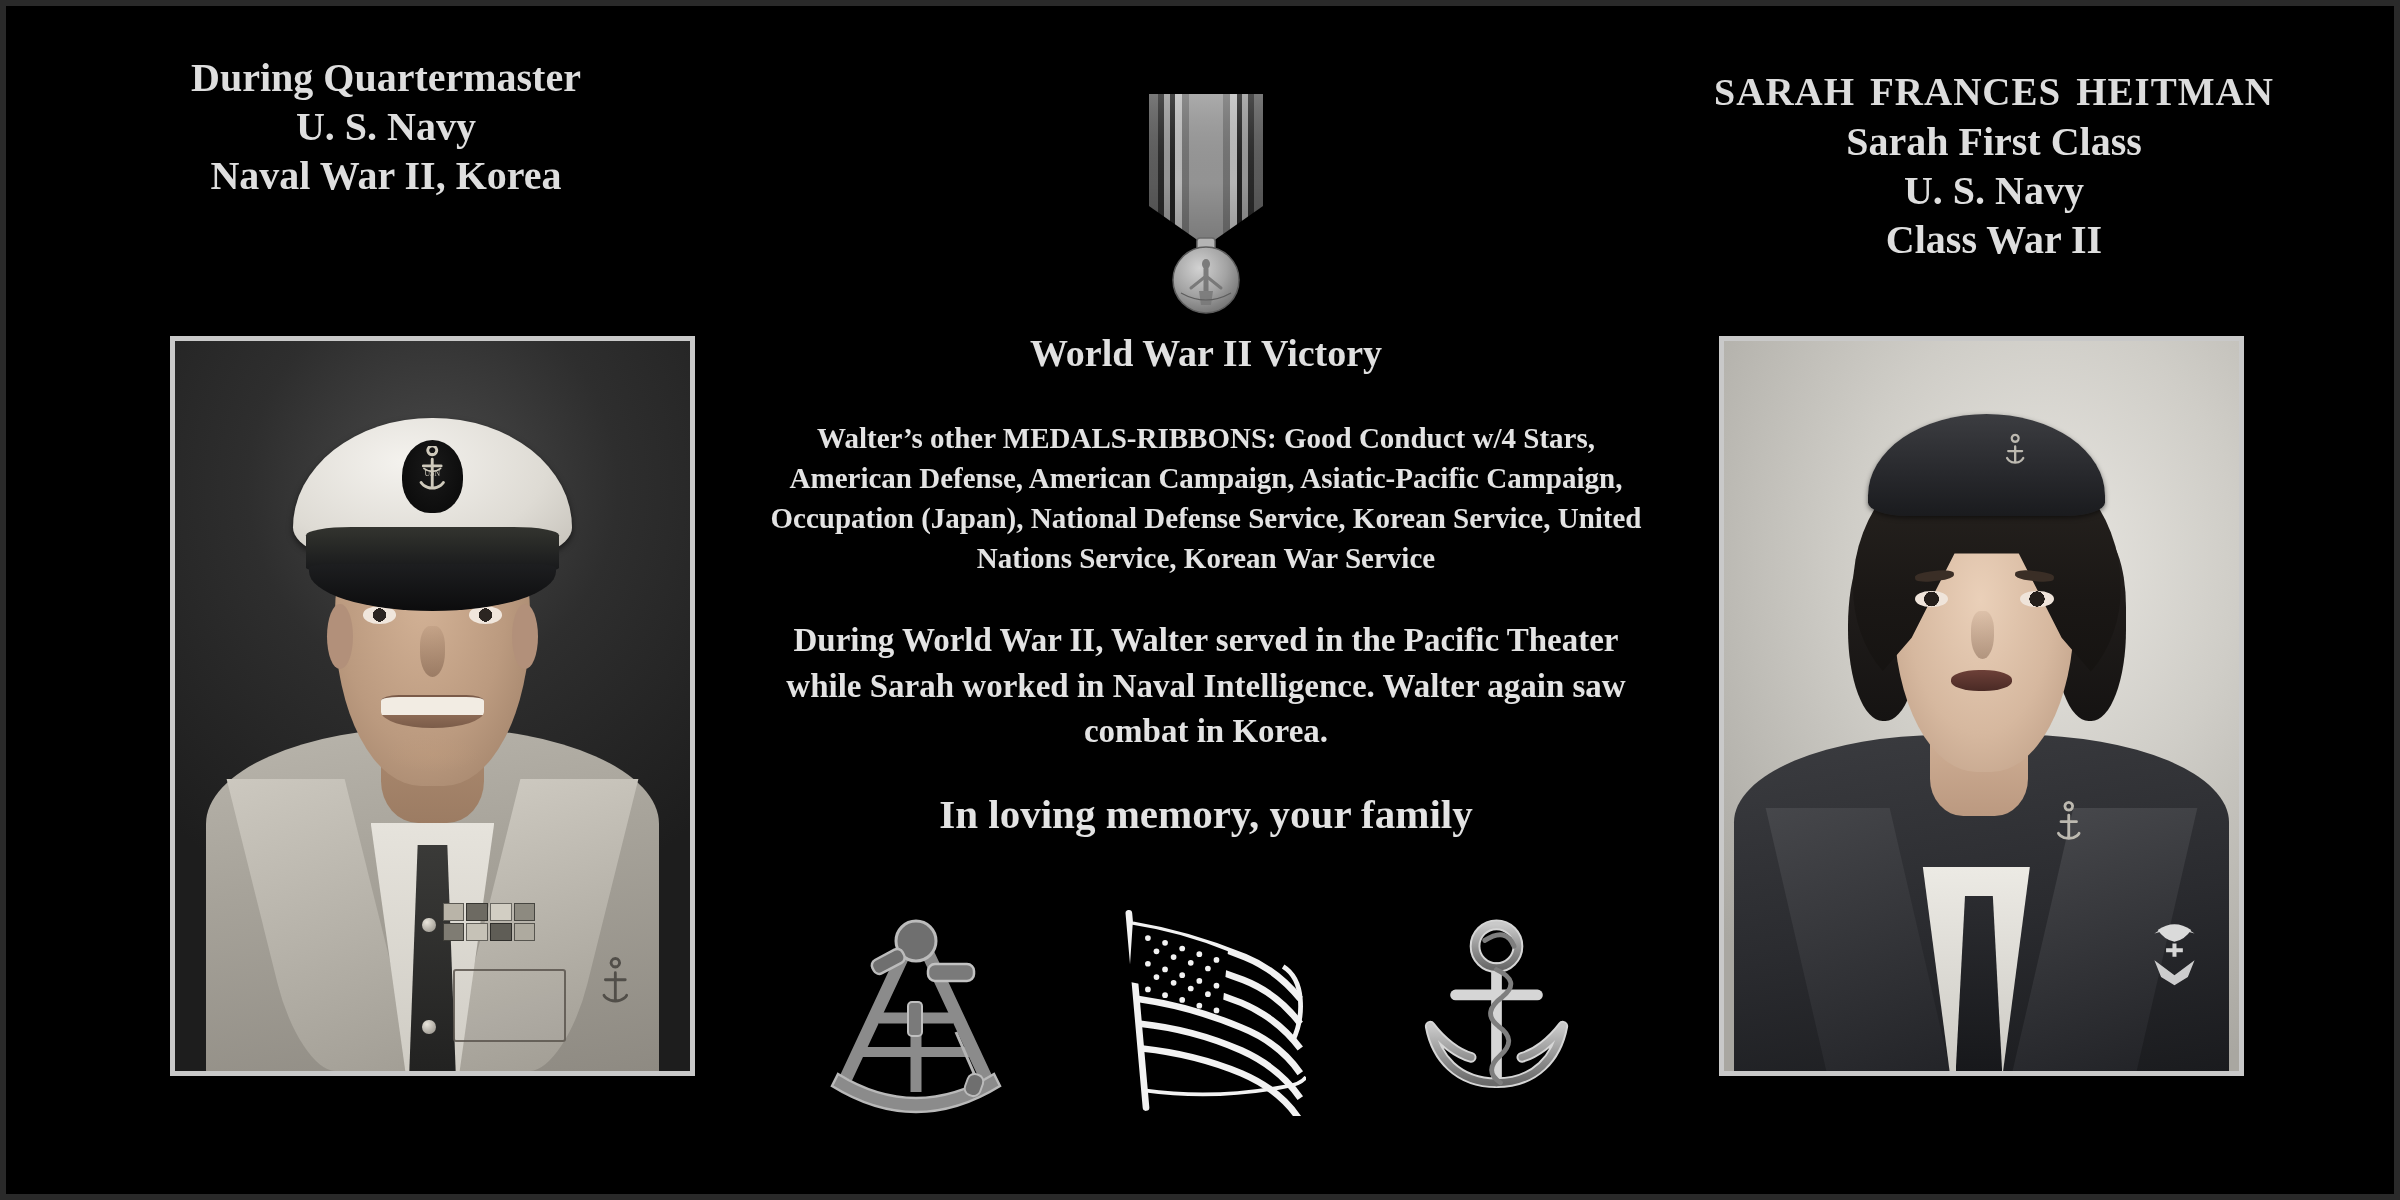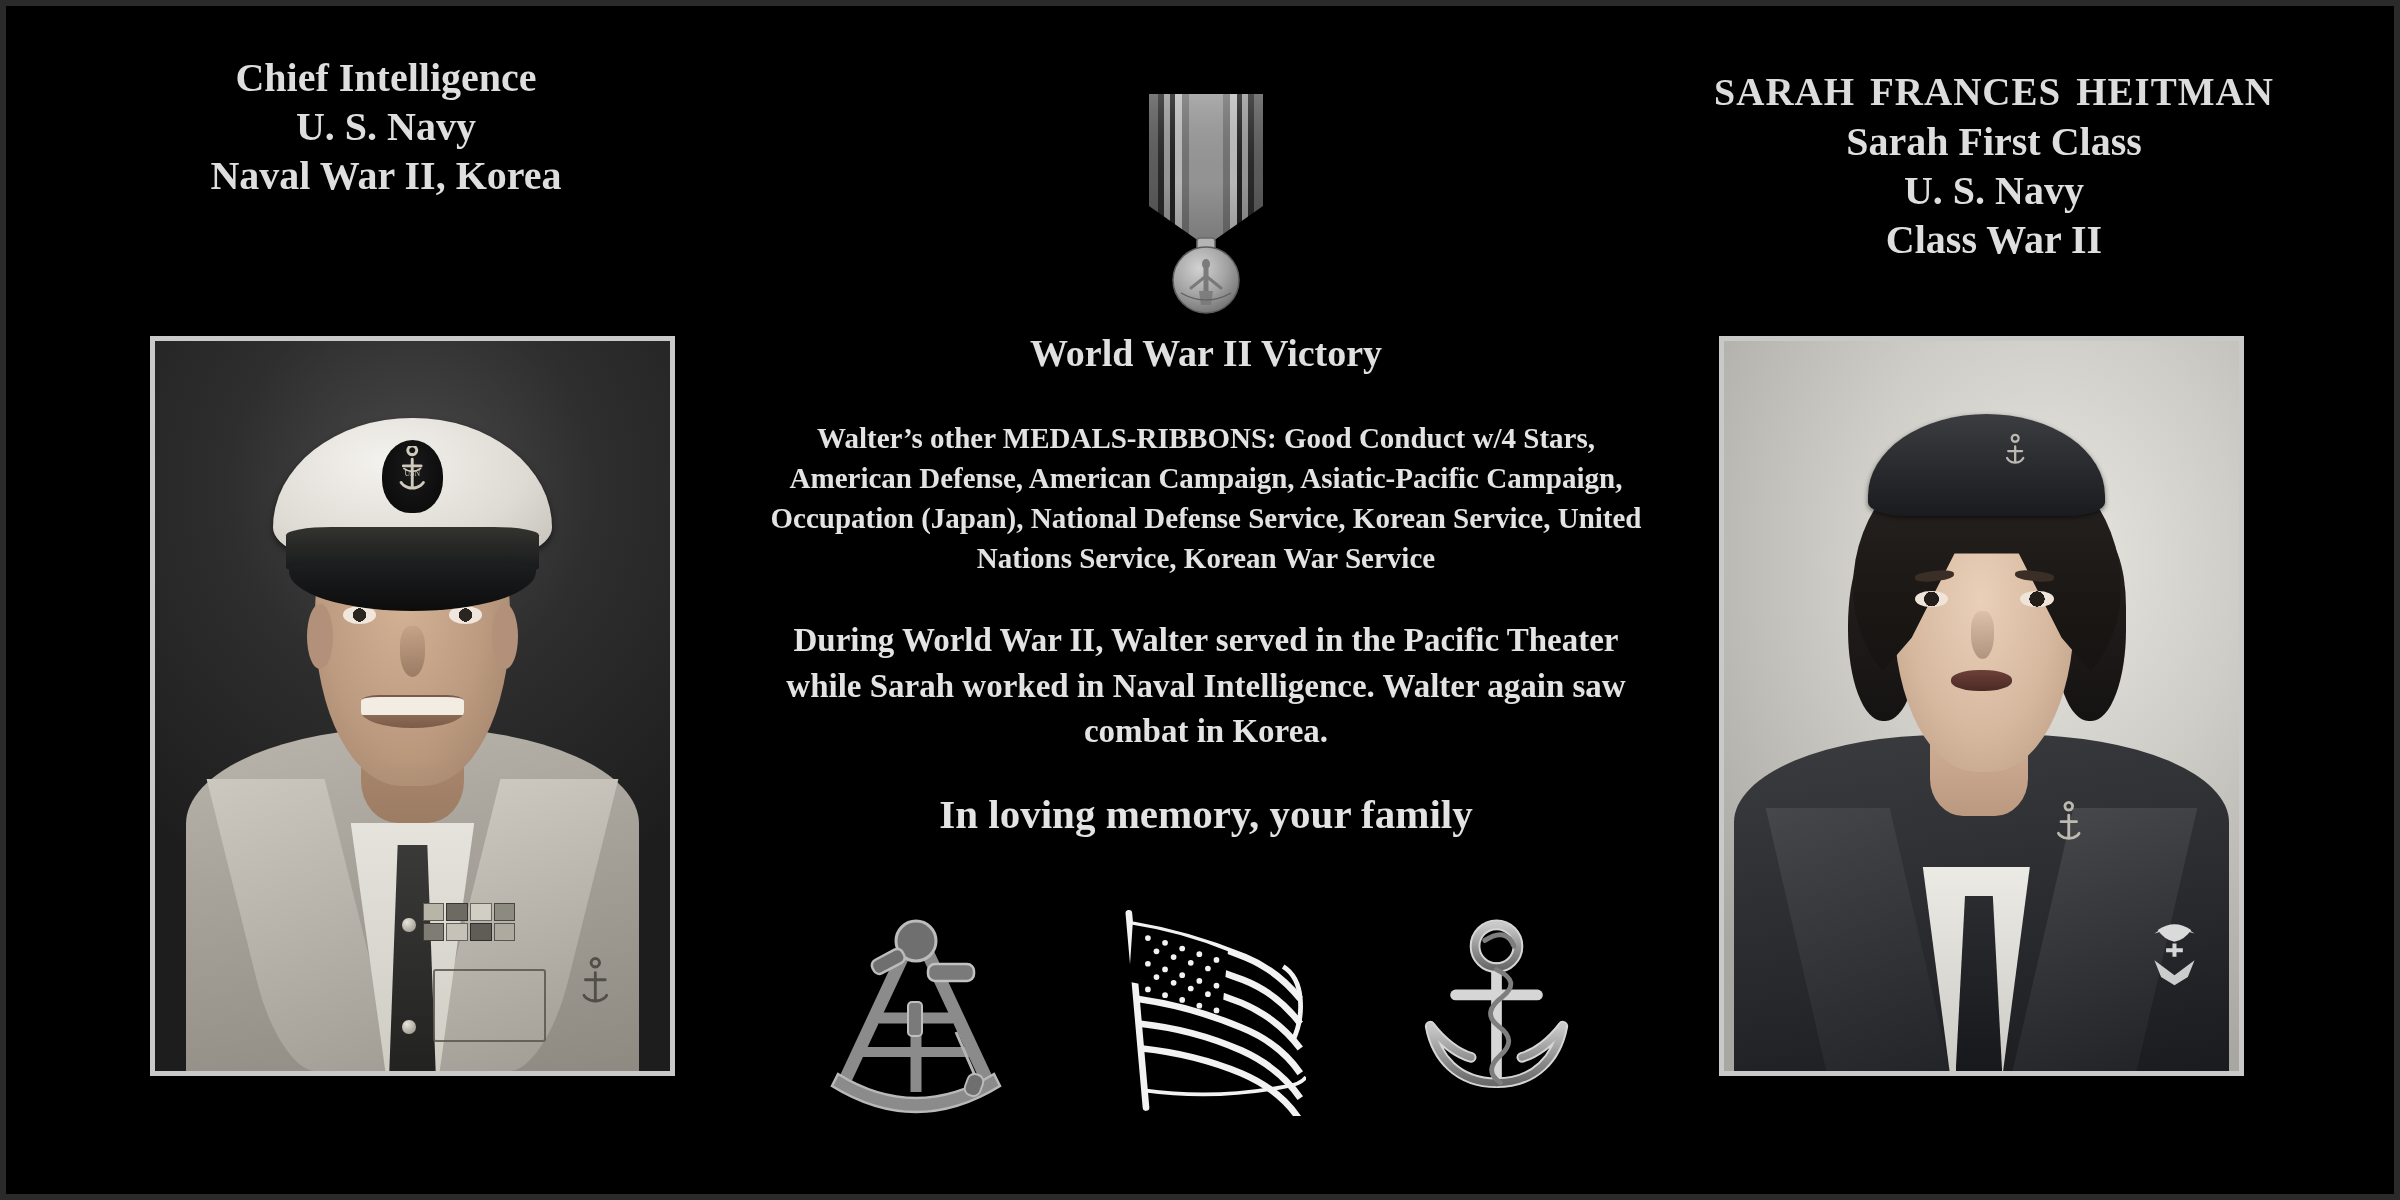--- a/index.html
+++ b/index.html
@@ -43,21 +43,21 @@
   .col-left .name-title { font-size:56px; }
   .col-right .name-title { font-size:56px;font-weight:bold; }
 
   
   .photo-frame {
     position:absolute;
     border:5px solid #c9c9c9;
     background:#111;
     overflow:hidden;
   }
-  .photo-left  { left:144px;  top:330px; width:525px; height:740px; }
+  .photo-left  { left:164px;  top:330px; width:525px; height:740px; }
   .photo-right { right:150px; top:330px; width:525px; height:740px; }
 
   .portrait { position:absolute; inset:0; overflow:hidden; }
 
   
   .w-bg {
     position:absolute; inset:0;
     background:
       radial-gradient(ellipse 80% 60% at 50% 20%, #4a4a4a 0%, #2e2e2e 45%, #1d1d1d 100%);
   }
@@ -287,21 +287,21 @@
     display:flex; justify-content:center; align-items:flex-end; gap:90px;
   }
   .emblem { width:200px; height:210px; display:flex; align-items:flex-end; justify-content:center; }
 </style>
 </head>
 <body>
 
 <div class="plaque">
 
   <div class="col-left">
-    <div class="sub-line">Chief Intelligence</div>
+    <div class="sub-line">During Quartermaster</div>
     <div class="sub-line">U. S. Navy</div>
     <div class="sub-line">Naval War II, Korea</div>
   </div>
 
   <div class="photo-frame photo-left">
     <div class="portrait">
       <div class="w-bg"></div>
       <div class="w-torso"></div>
       <div class="w-lapelL"></div>
       <div class="w-lapelR"></div>

